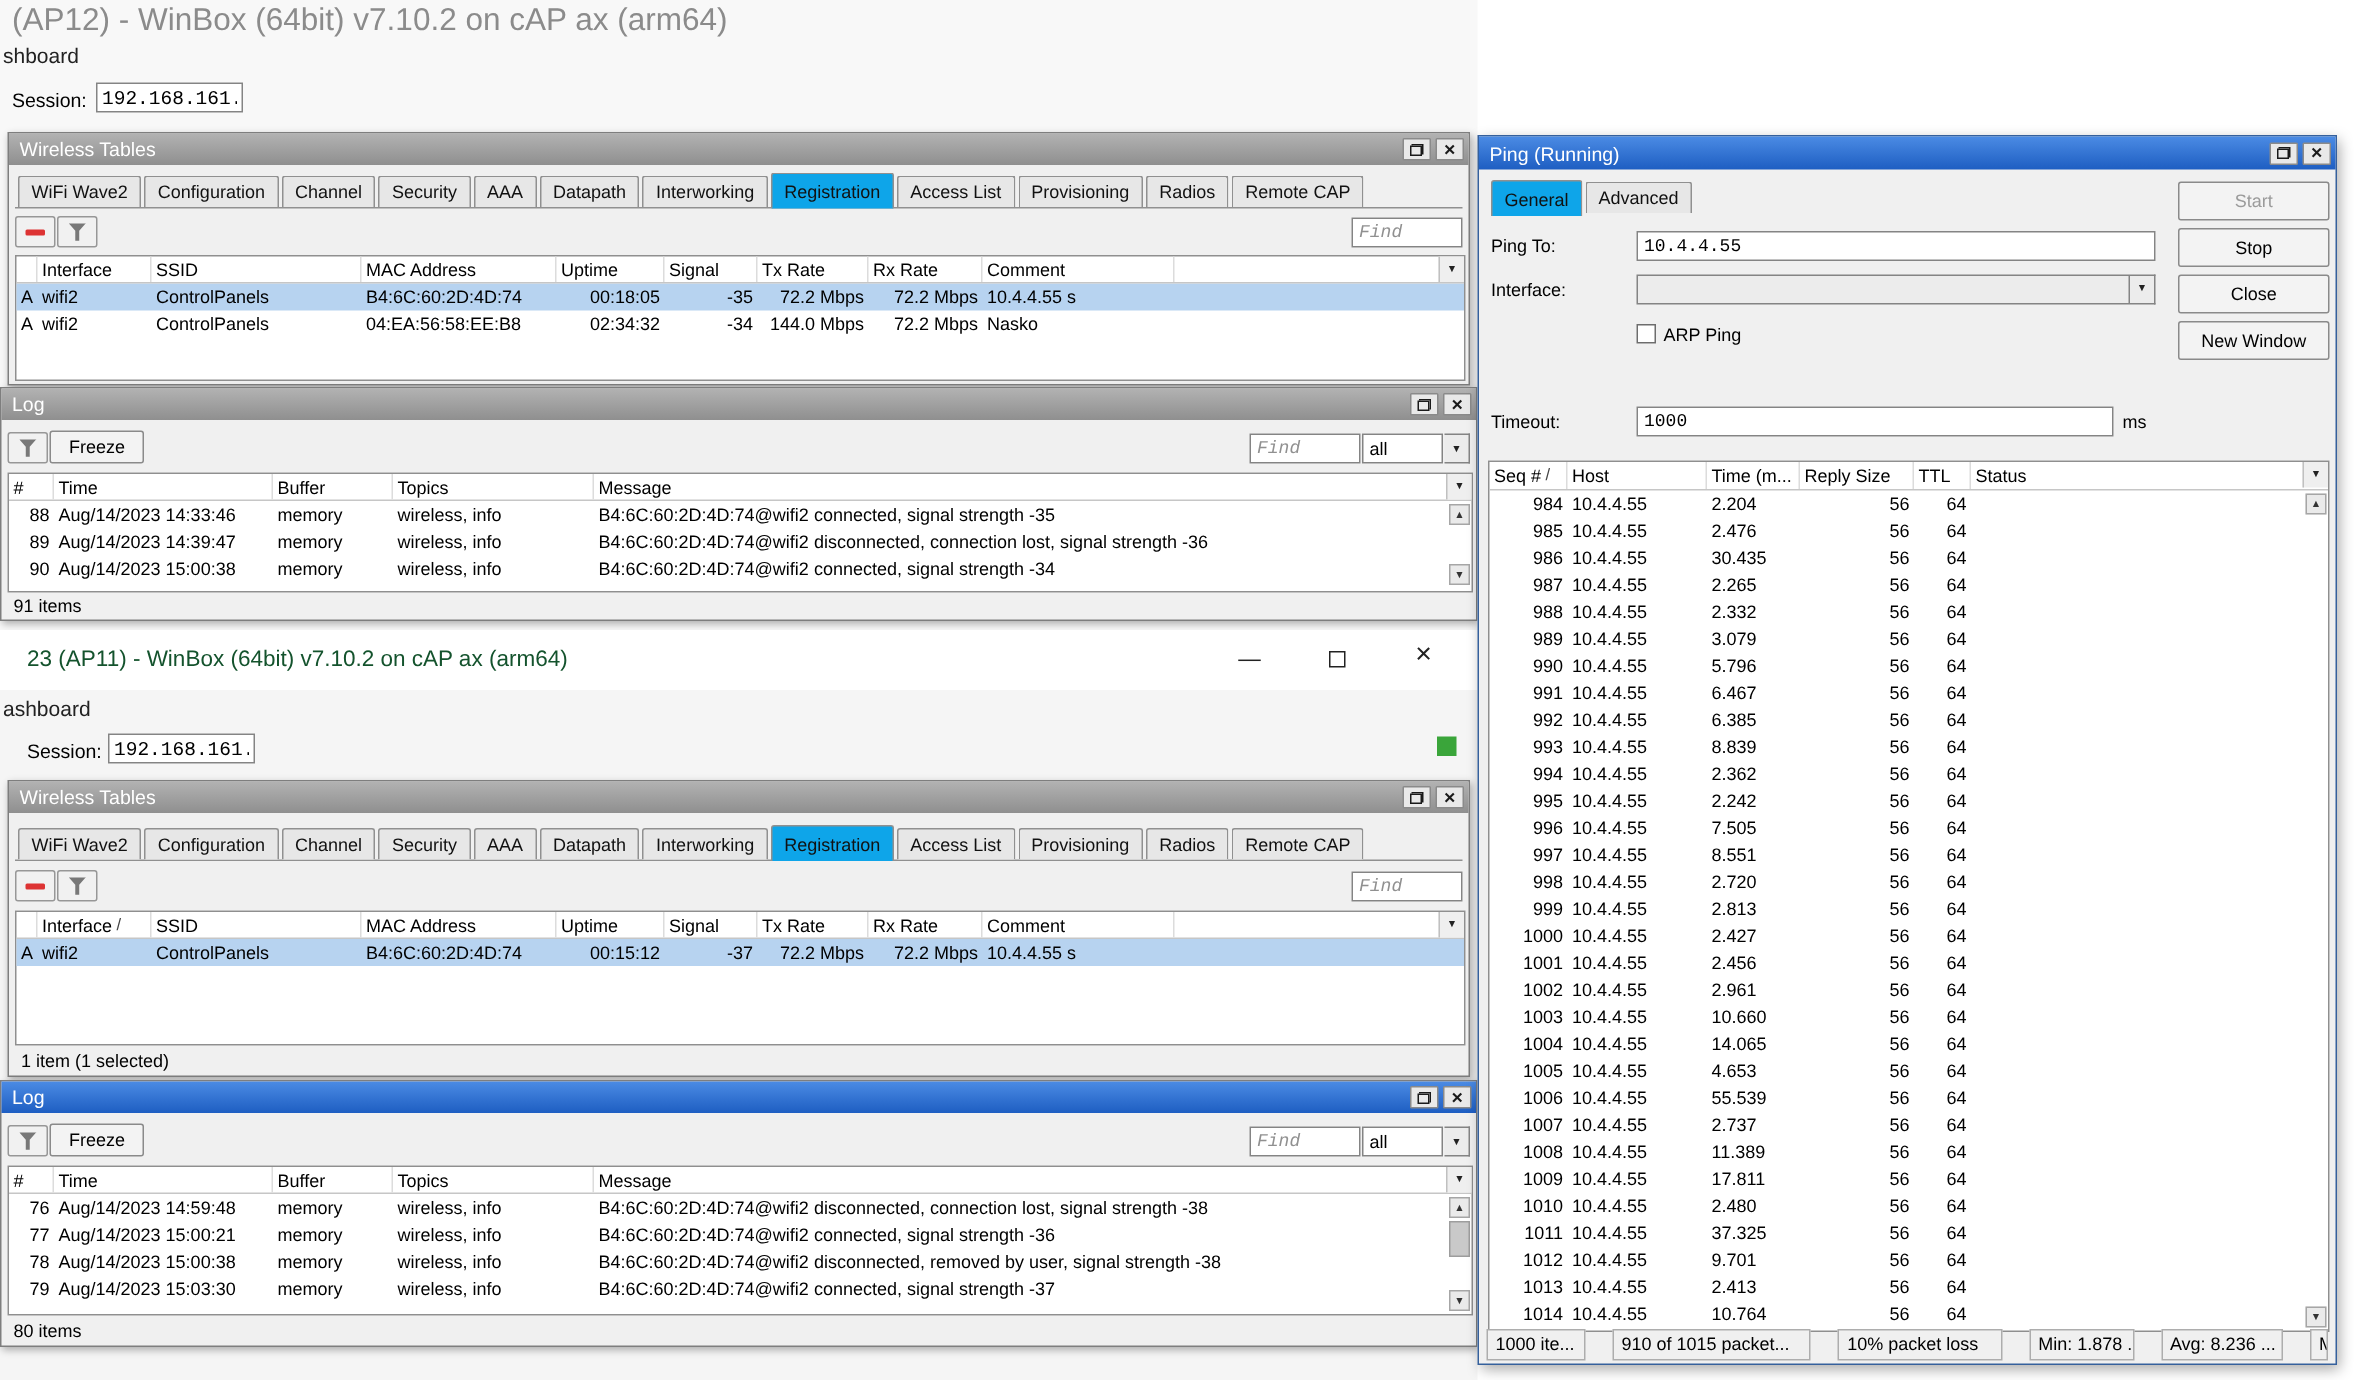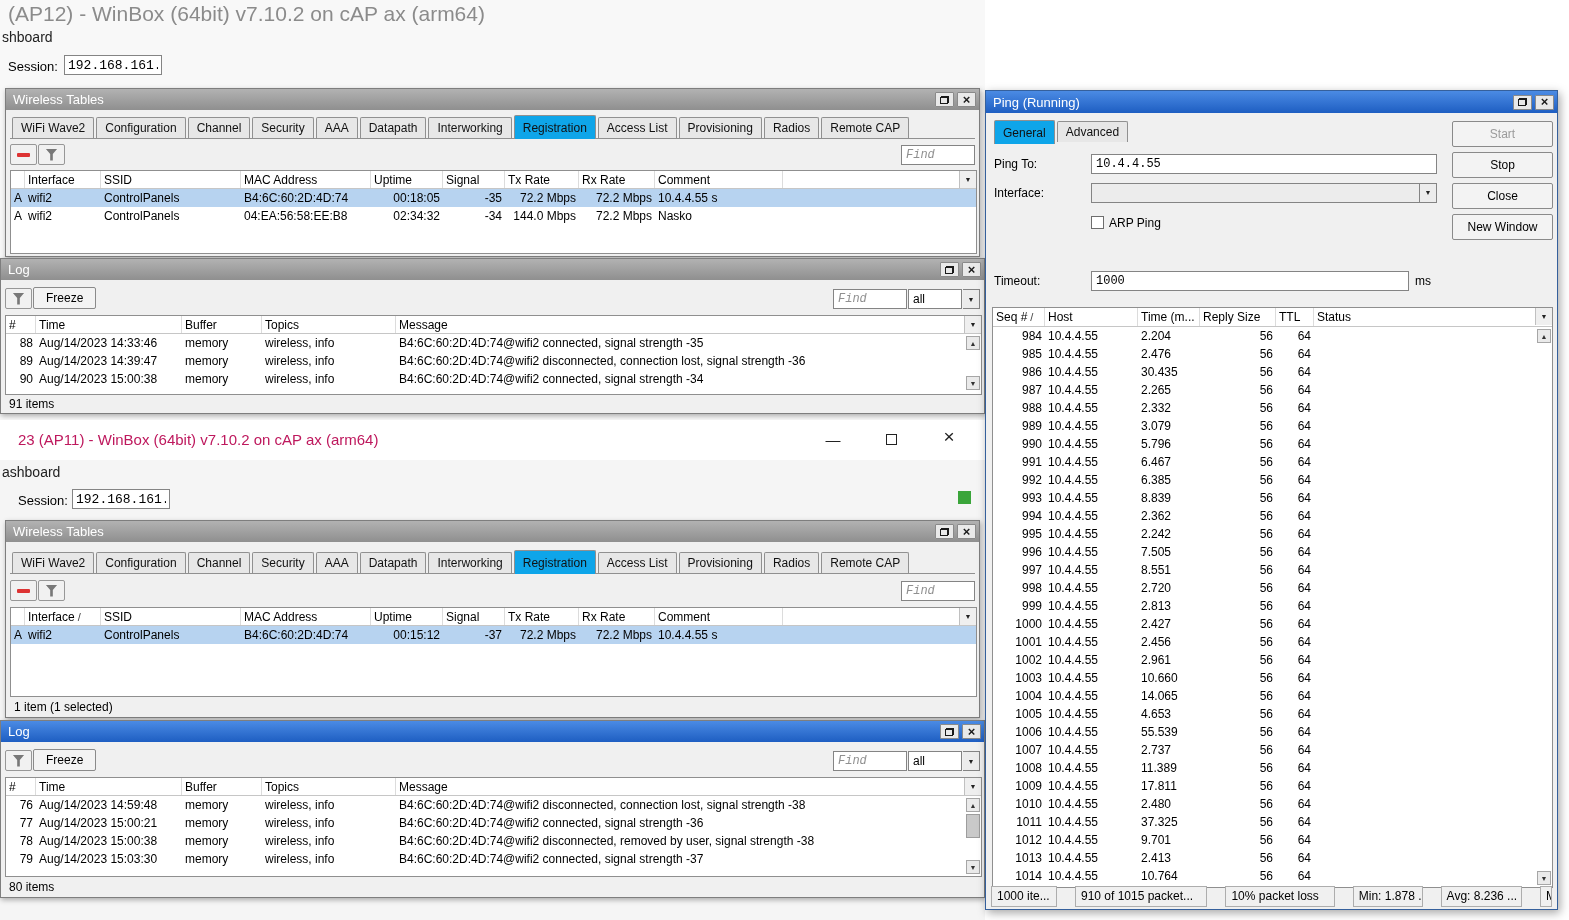--- a/index.html
+++ b/index.html
@@ -13,21 +13,21 @@
 #ap11 .ap11-body{position:absolute;left:0;top:40px;width:985px;height:460px;background:#f5f5f5}
 #ping{position:absolute;left:985px;top:90px;width:573px;height:820px;background:#f0f0f0;border:1px solid #35609c;box-shadow:2px 3px 9px rgba(0,0,0,.35);z-index:5}
 
 .os-title{position:absolute;left:8px;top:2px;font-size:21px;color:#8b8b8b;white-space:nowrap}
 .dash{position:absolute;font-size:14px;color:#222;white-space:nowrap}
 .sess-label{position:absolute;font-size:13px}
 .sess-input{position:absolute;width:98px;height:20px;border:1px solid #848484;background:#fff;padding:0 3px;font-size:13px}
 .status-sq{position:absolute;width:13px;height:13px;background:#3aa53a}
 
 
-.nt-title{position:absolute;left:18px;top:11px;font-size:15px;color:#be185d;white-space:nowrap}
+.nt-title{position:absolute;left:18px;top:11px;font-size:15px;color:#14532d;white-space:nowrap}
 .nt-btn{position:absolute;width:30px;height:22px;display:flex;align-items:center;justify-content:center;color:#222;font-size:15px}
 .max-box{width:11px;height:11px;border:1px solid #222;display:inline-block}
 
 
 .child{position:absolute;border:1px solid #7e7e7e;background:#f0f0f0;box-shadow:1px 2px 5px rgba(0,0,0,.3)}
 .tbar{height:21px;display:flex;align-items:center;padding:0 3px 0 7px;color:#fff;font-size:13px}
 .tbar.gray{background:linear-gradient(#b2b2b2,#8f8f8f)}
 .tbar.blue{background:linear-gradient(#4b8be4,#1e5ec2)}
 .tbar .ttl{flex:1;white-space:nowrap;overflow:hidden}
 .tb-btn{width:19px;height:15px;margin-left:3px;background:#e9e9e9;border:1px solid #8a8a8a;border-radius:1px;display:flex;align-items:center;justify-content:center;color:#1a1a1a}

